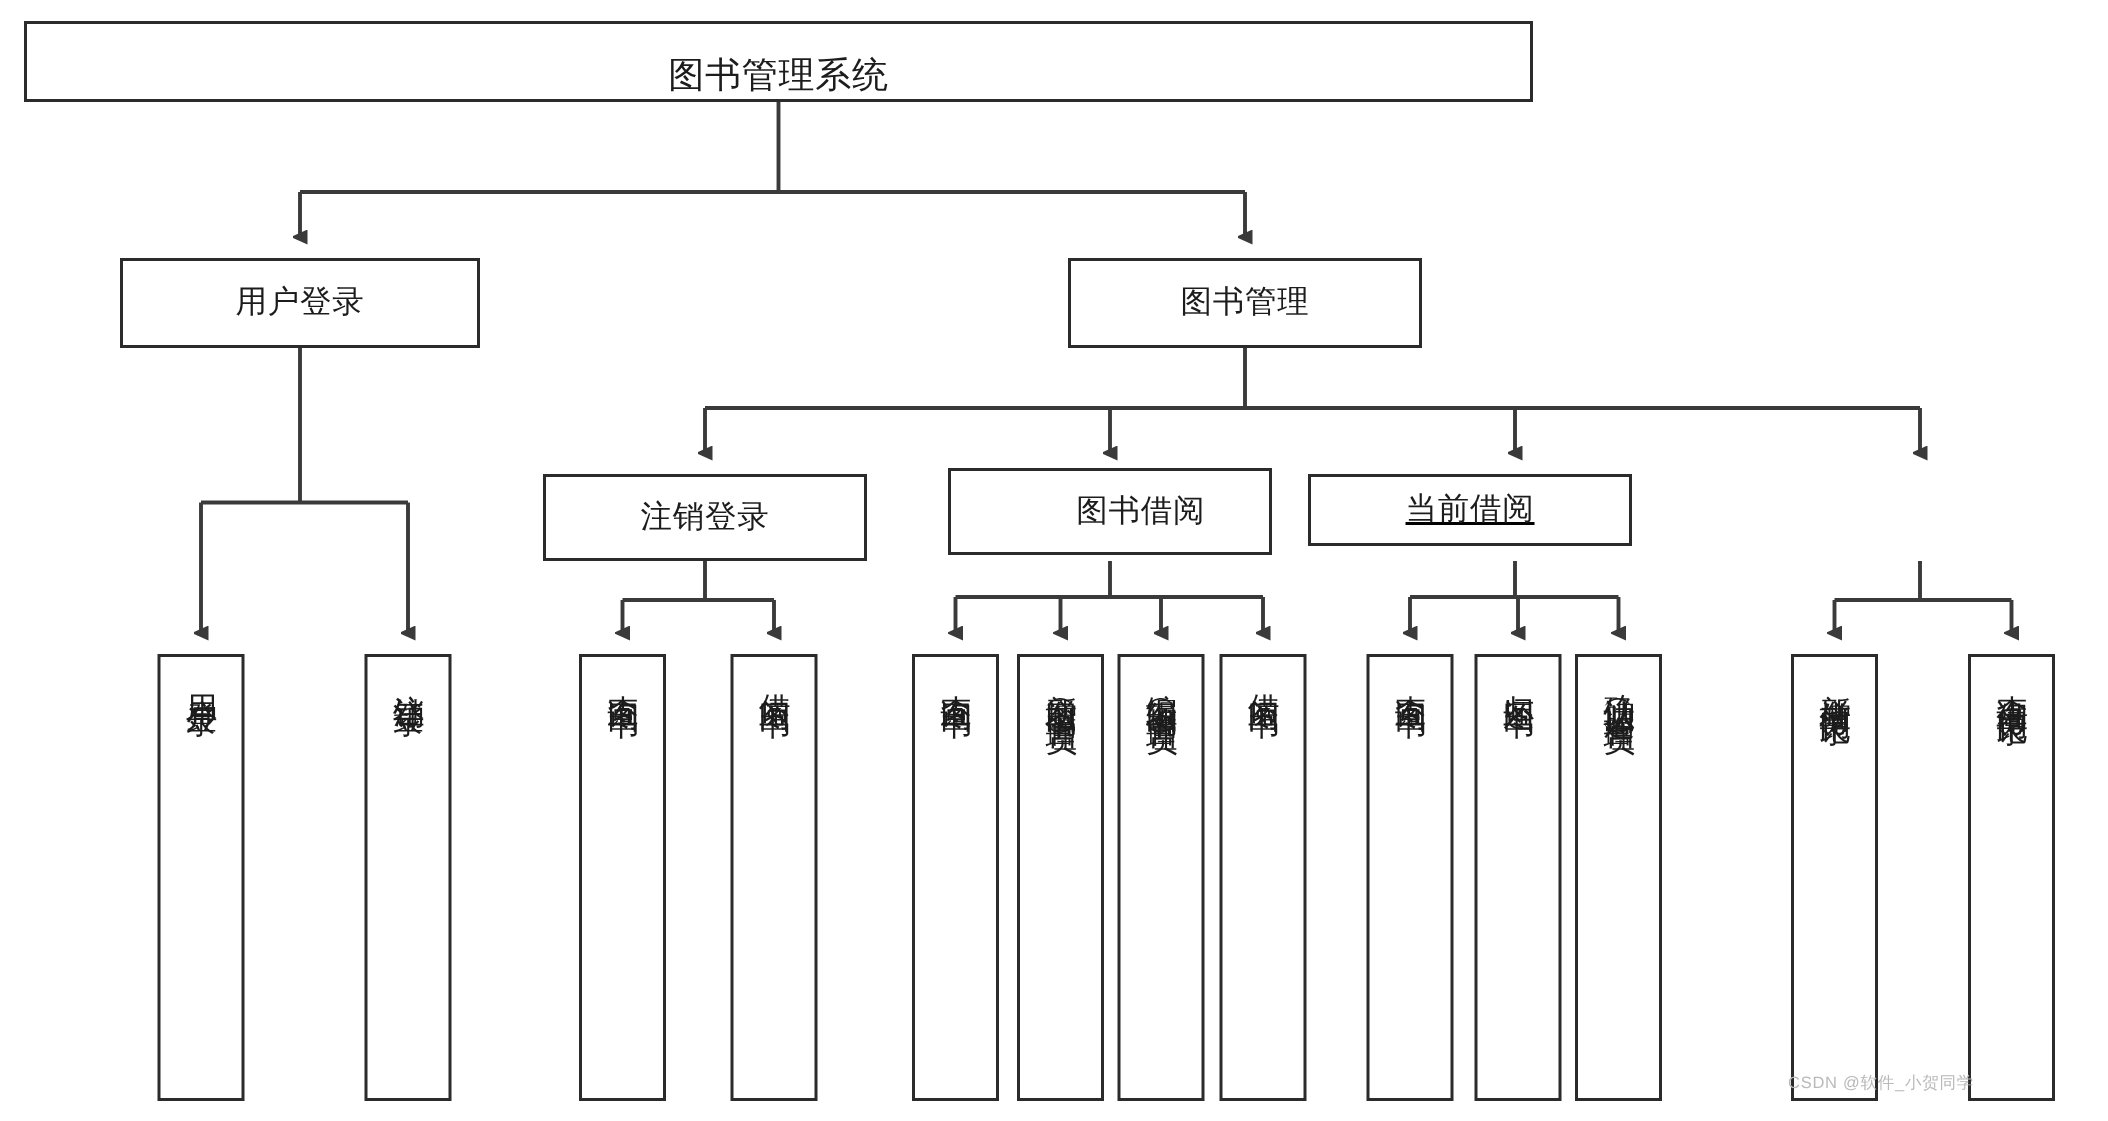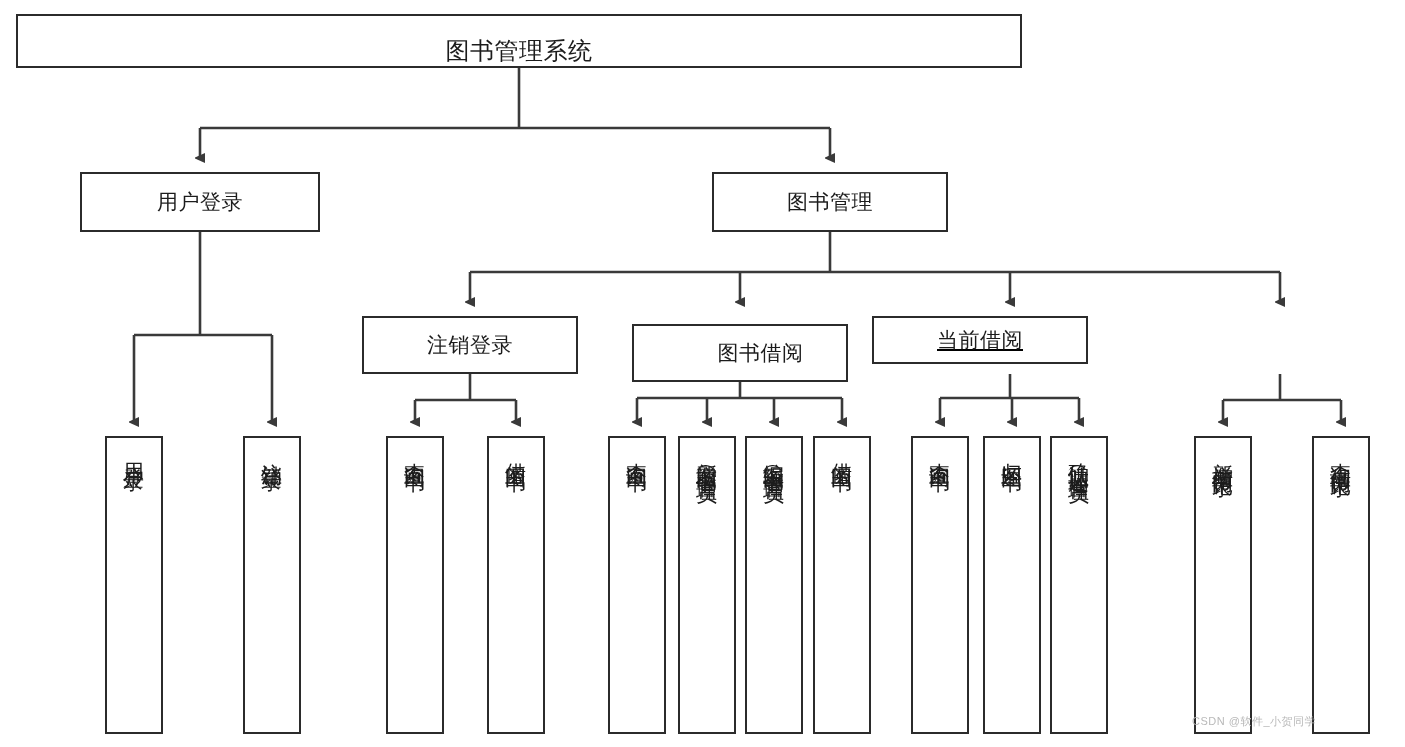--- a/index.html
+++ b/index.html
@@ -128,21 +128,21 @@
   <div class="node" style="left:80px; top:172px; width:240px; height:60px;">
     <span class="label">用户登录</span>
   </div>
   <div class="node" style="left:712px; top:172px; width:236px; height:60px;">
     <span class="label">图书管理</span>
   </div>
 
   <div class="node" style="left:362px; top:316px; width:216px; height:58px;">
     <span class="label">注销登录</span>
   </div>
-  <div class="node" style="left:632px; top:324px; width:216px; height:58px;padding-left:41px;">
+  <div class="node" style="left:632px; top:312px; width:216px; height:58px;padding-left:41px;">
     <span class="label">图书借阅</span>
   </div>
   <div class="node" style="left:872px; top:316px; width:216px; height:48px;text-decoration:underline;">
     <span class="label">当前借阅</span>
   </div>
 
   <div class="node vertical" style="left:105px; top:436px; width:58px; height:298px;">
     <span class="label">用户登录</span>
   </div>
   <div class="node vertical" style="left:243px; top:436px; width:58px; height:298px;">

